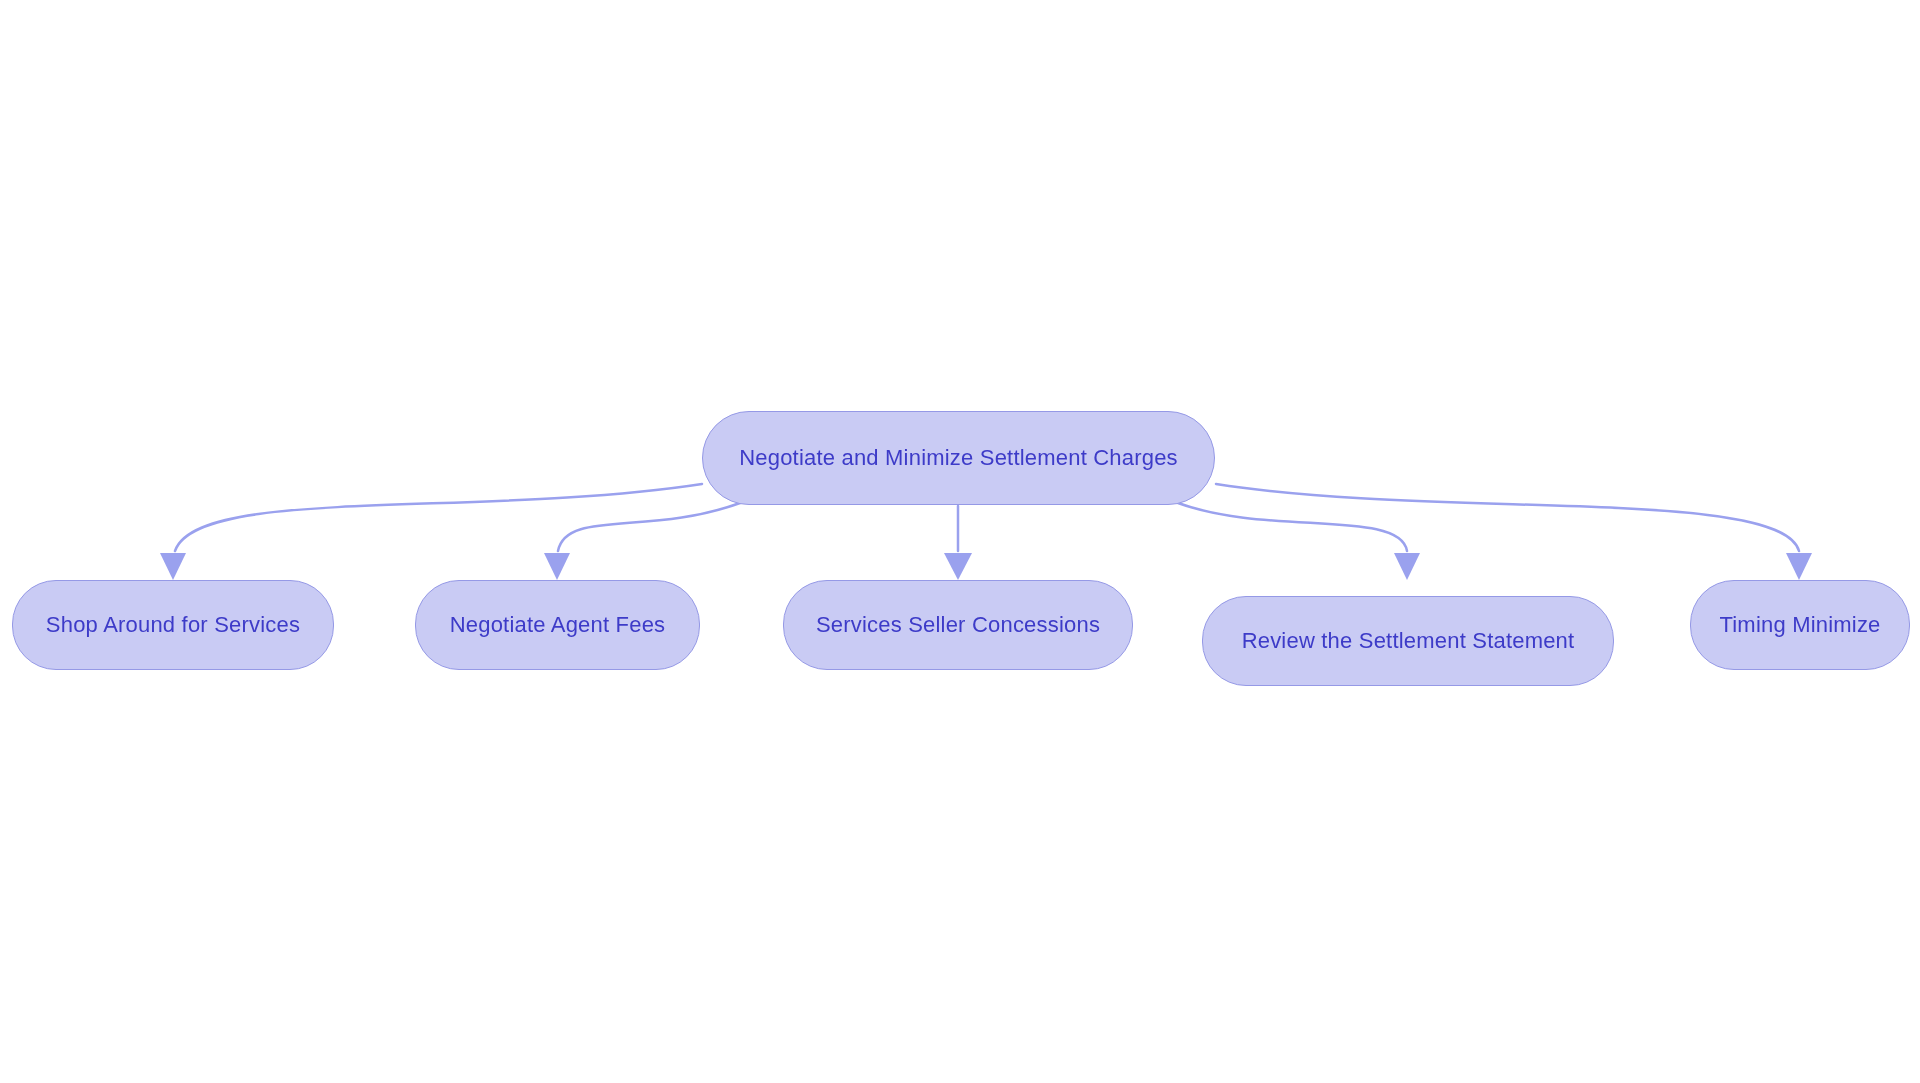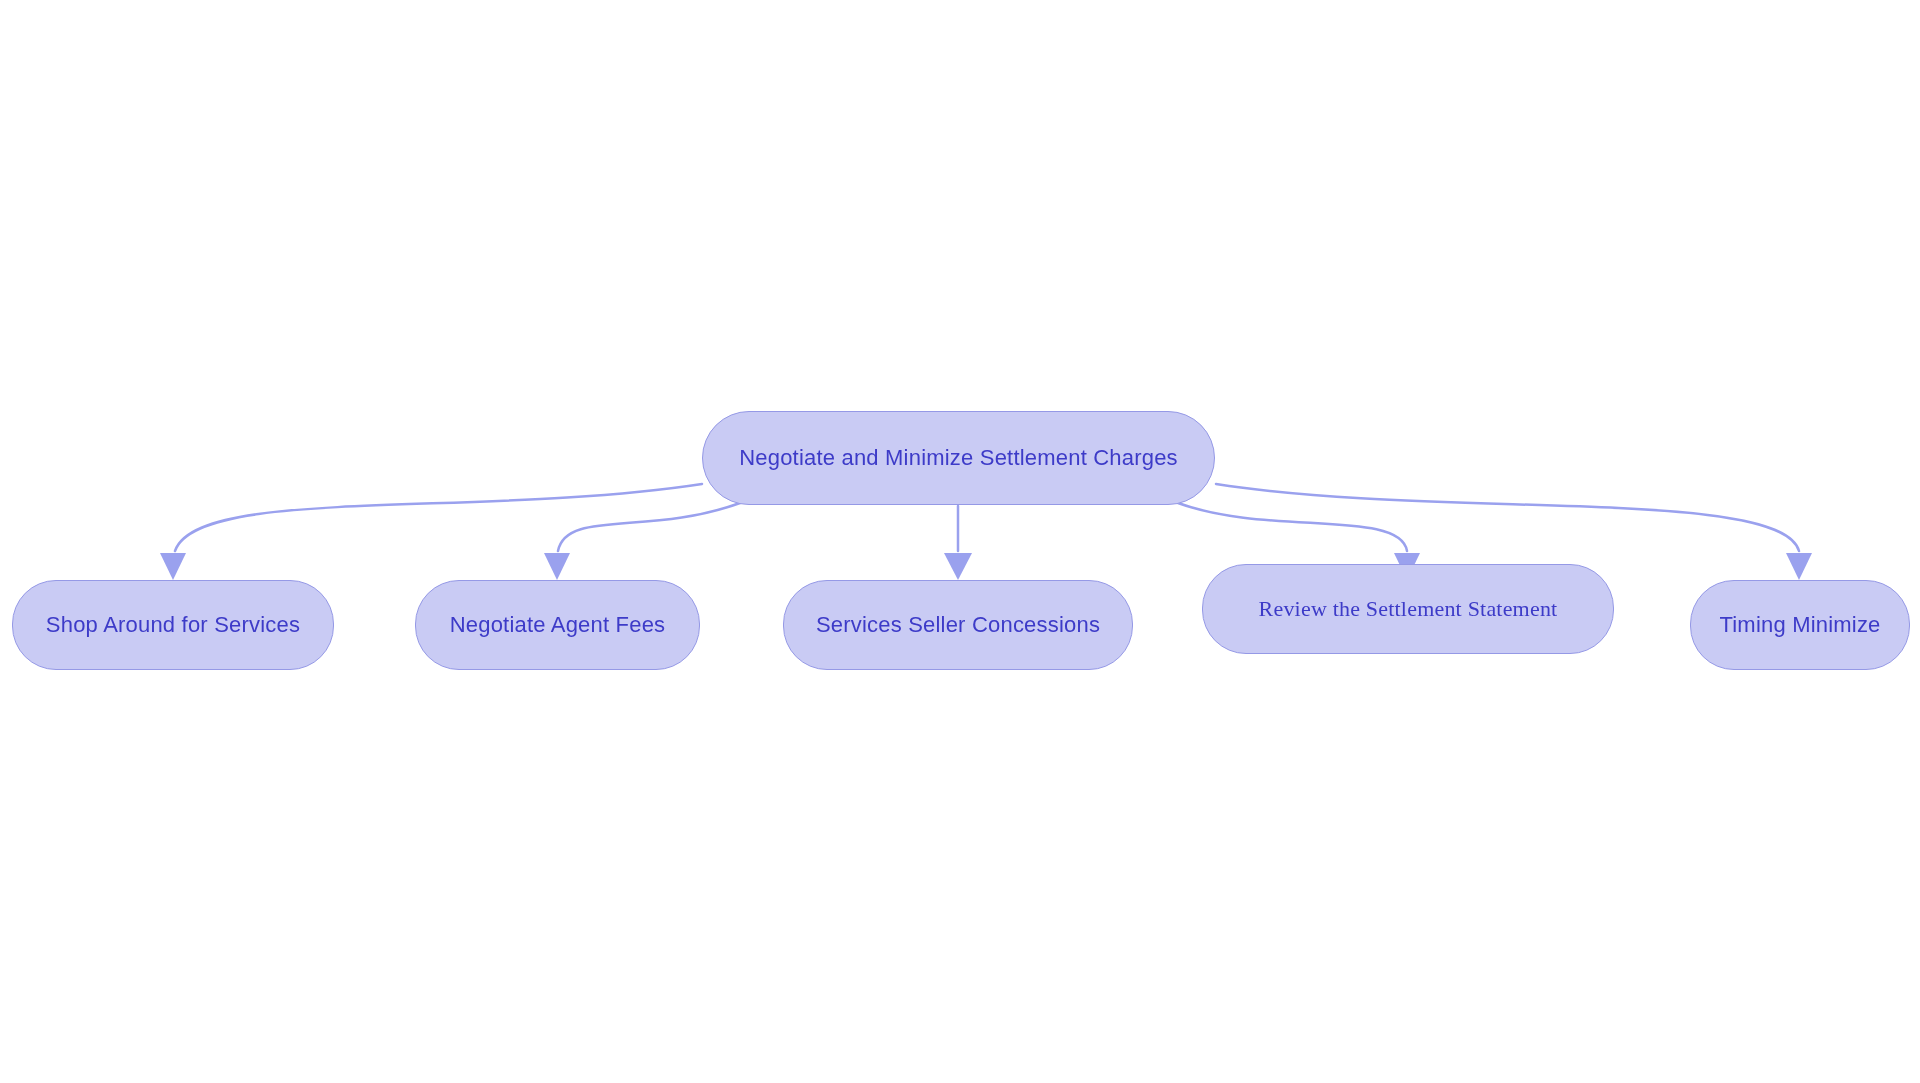--- a/index.html
+++ b/index.html
@@ -83,21 +83,21 @@
   </div>
 
   <div class="node" style="left:415px; top:580px; width:285px; height:90px;">
     <span>Negotiate Agent Fees</span>
   </div>
 
   <div class="node" style="left:783px; top:580px; width:350px; height:90px;">
     <span>Services Seller Concessions</span>
   </div>
 
-  <div class="node" style="left:1202px; top:564px; width:412px; height:90px;font-family:Liberation Serif, serif;">
+  <div class="node" style="left:1202px; top:596px; width:412px; height:90px;">
     <span>Review the Settlement Statement</span>
   </div>
 
   <div class="node" style="left:1690px; top:580px; width:220px; height:90px;">
     <span>Timing Minimize</span>
   </div>
 
 </div>
 
 </body></html>

